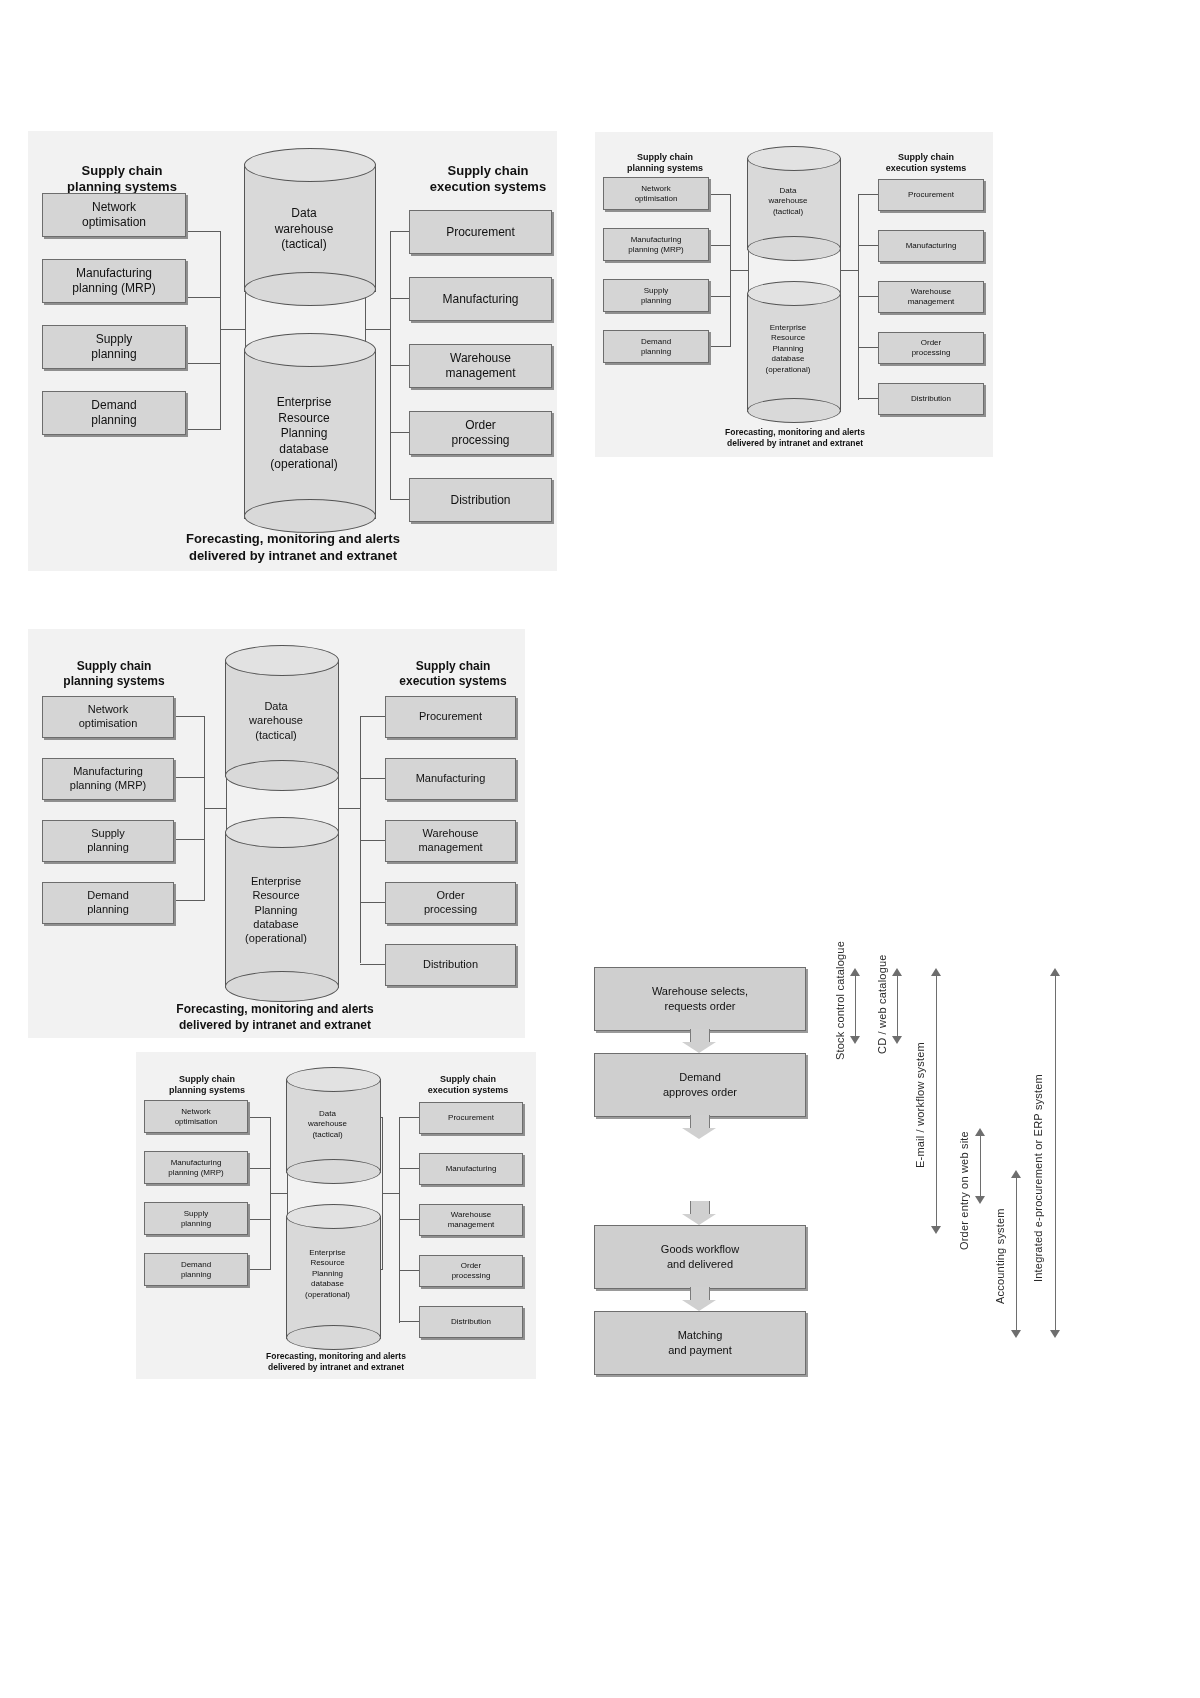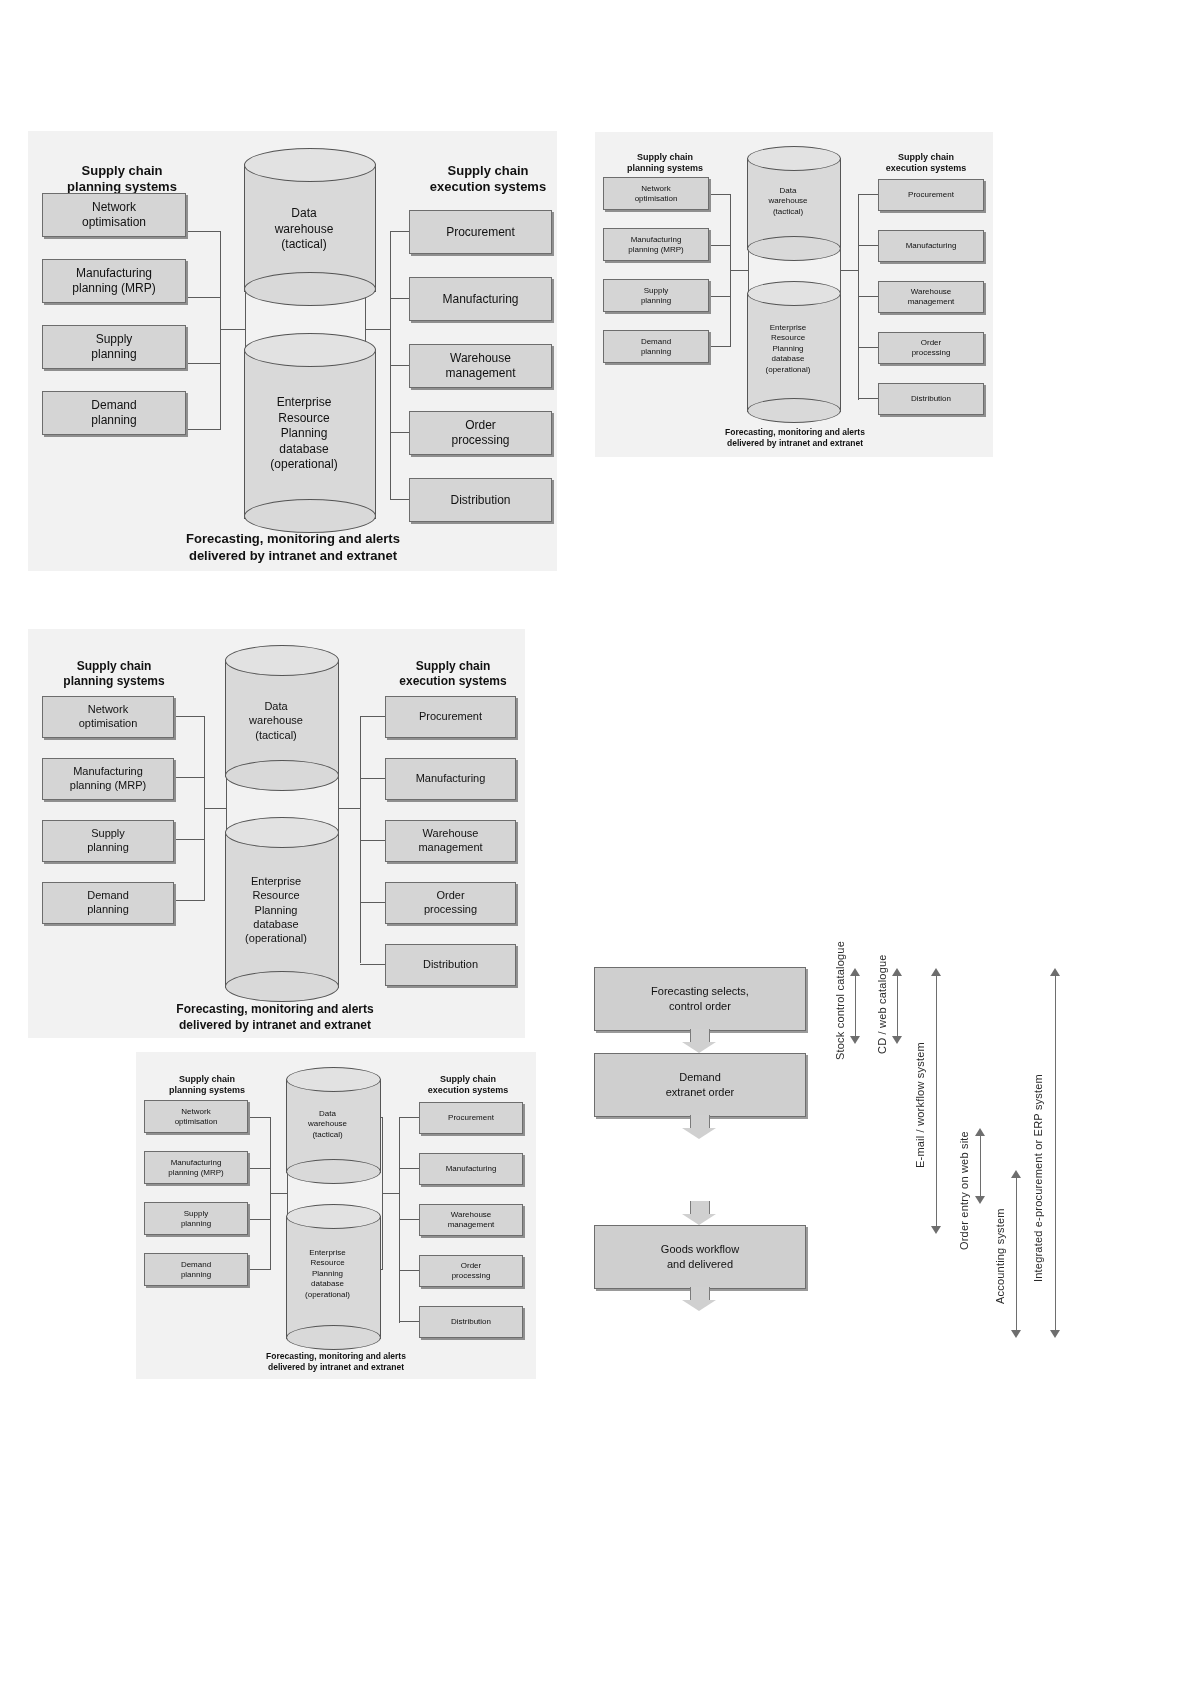--- a/index.html
+++ b/index.html
@@ -397,27 +397,30 @@
 
   <div class="cap" style="left:50px;top:299px;width:300px;font-size:8.5px;">
     <div>Forecasting, monitoring and alerts</div>
     <div>delivered by intranet and extranet</div>
   </div>
 </div>
 
 <div style="position:absolute;left:580px;top:930px;width:520px;height:430px;">
 
   <div class="flowbox" style="left:14px;top:37px;width:210px;height:62px;">
-    <div><span>Forecasting selects,</span><br><span>control order</span></div>
+    <div><span>Warehouse selects,</span><br><span>requests order</span></div>
   </div>
   <div class="flowbox" style="left:14px;top:123px;width:210px;height:62px;">
-    <div><span>Demand</span><br><span>extranet order</span></div>
+    <div><span>Demand</span><br><span>approves order</span></div>
   </div>
   <div class="flowbox" style="left:14px;top:295px;width:210px;height:62px;">
     <div><span>Goods workflow</span><br><span>and delivered</span></div>
+  </div>
+  <div class="flowbox" style="left:14px;top:381px;width:210px;height:62px;">
+    <div><span>Matching</span><br><span>and payment</span></div>
   </div>
 
   <div class="farrow" style="left:102px;top:99px;height:24px;">
     <div class="stem" style="height:13px;"></div>
     <div class="head" style="top:13px;"></div>
   </div>
   <div class="farrow" style="left:102px;top:185px;height:24px;">
     <div class="stem" style="height:13px;"></div>
     <div class="head" style="top:13px;"></div>
   </div>

